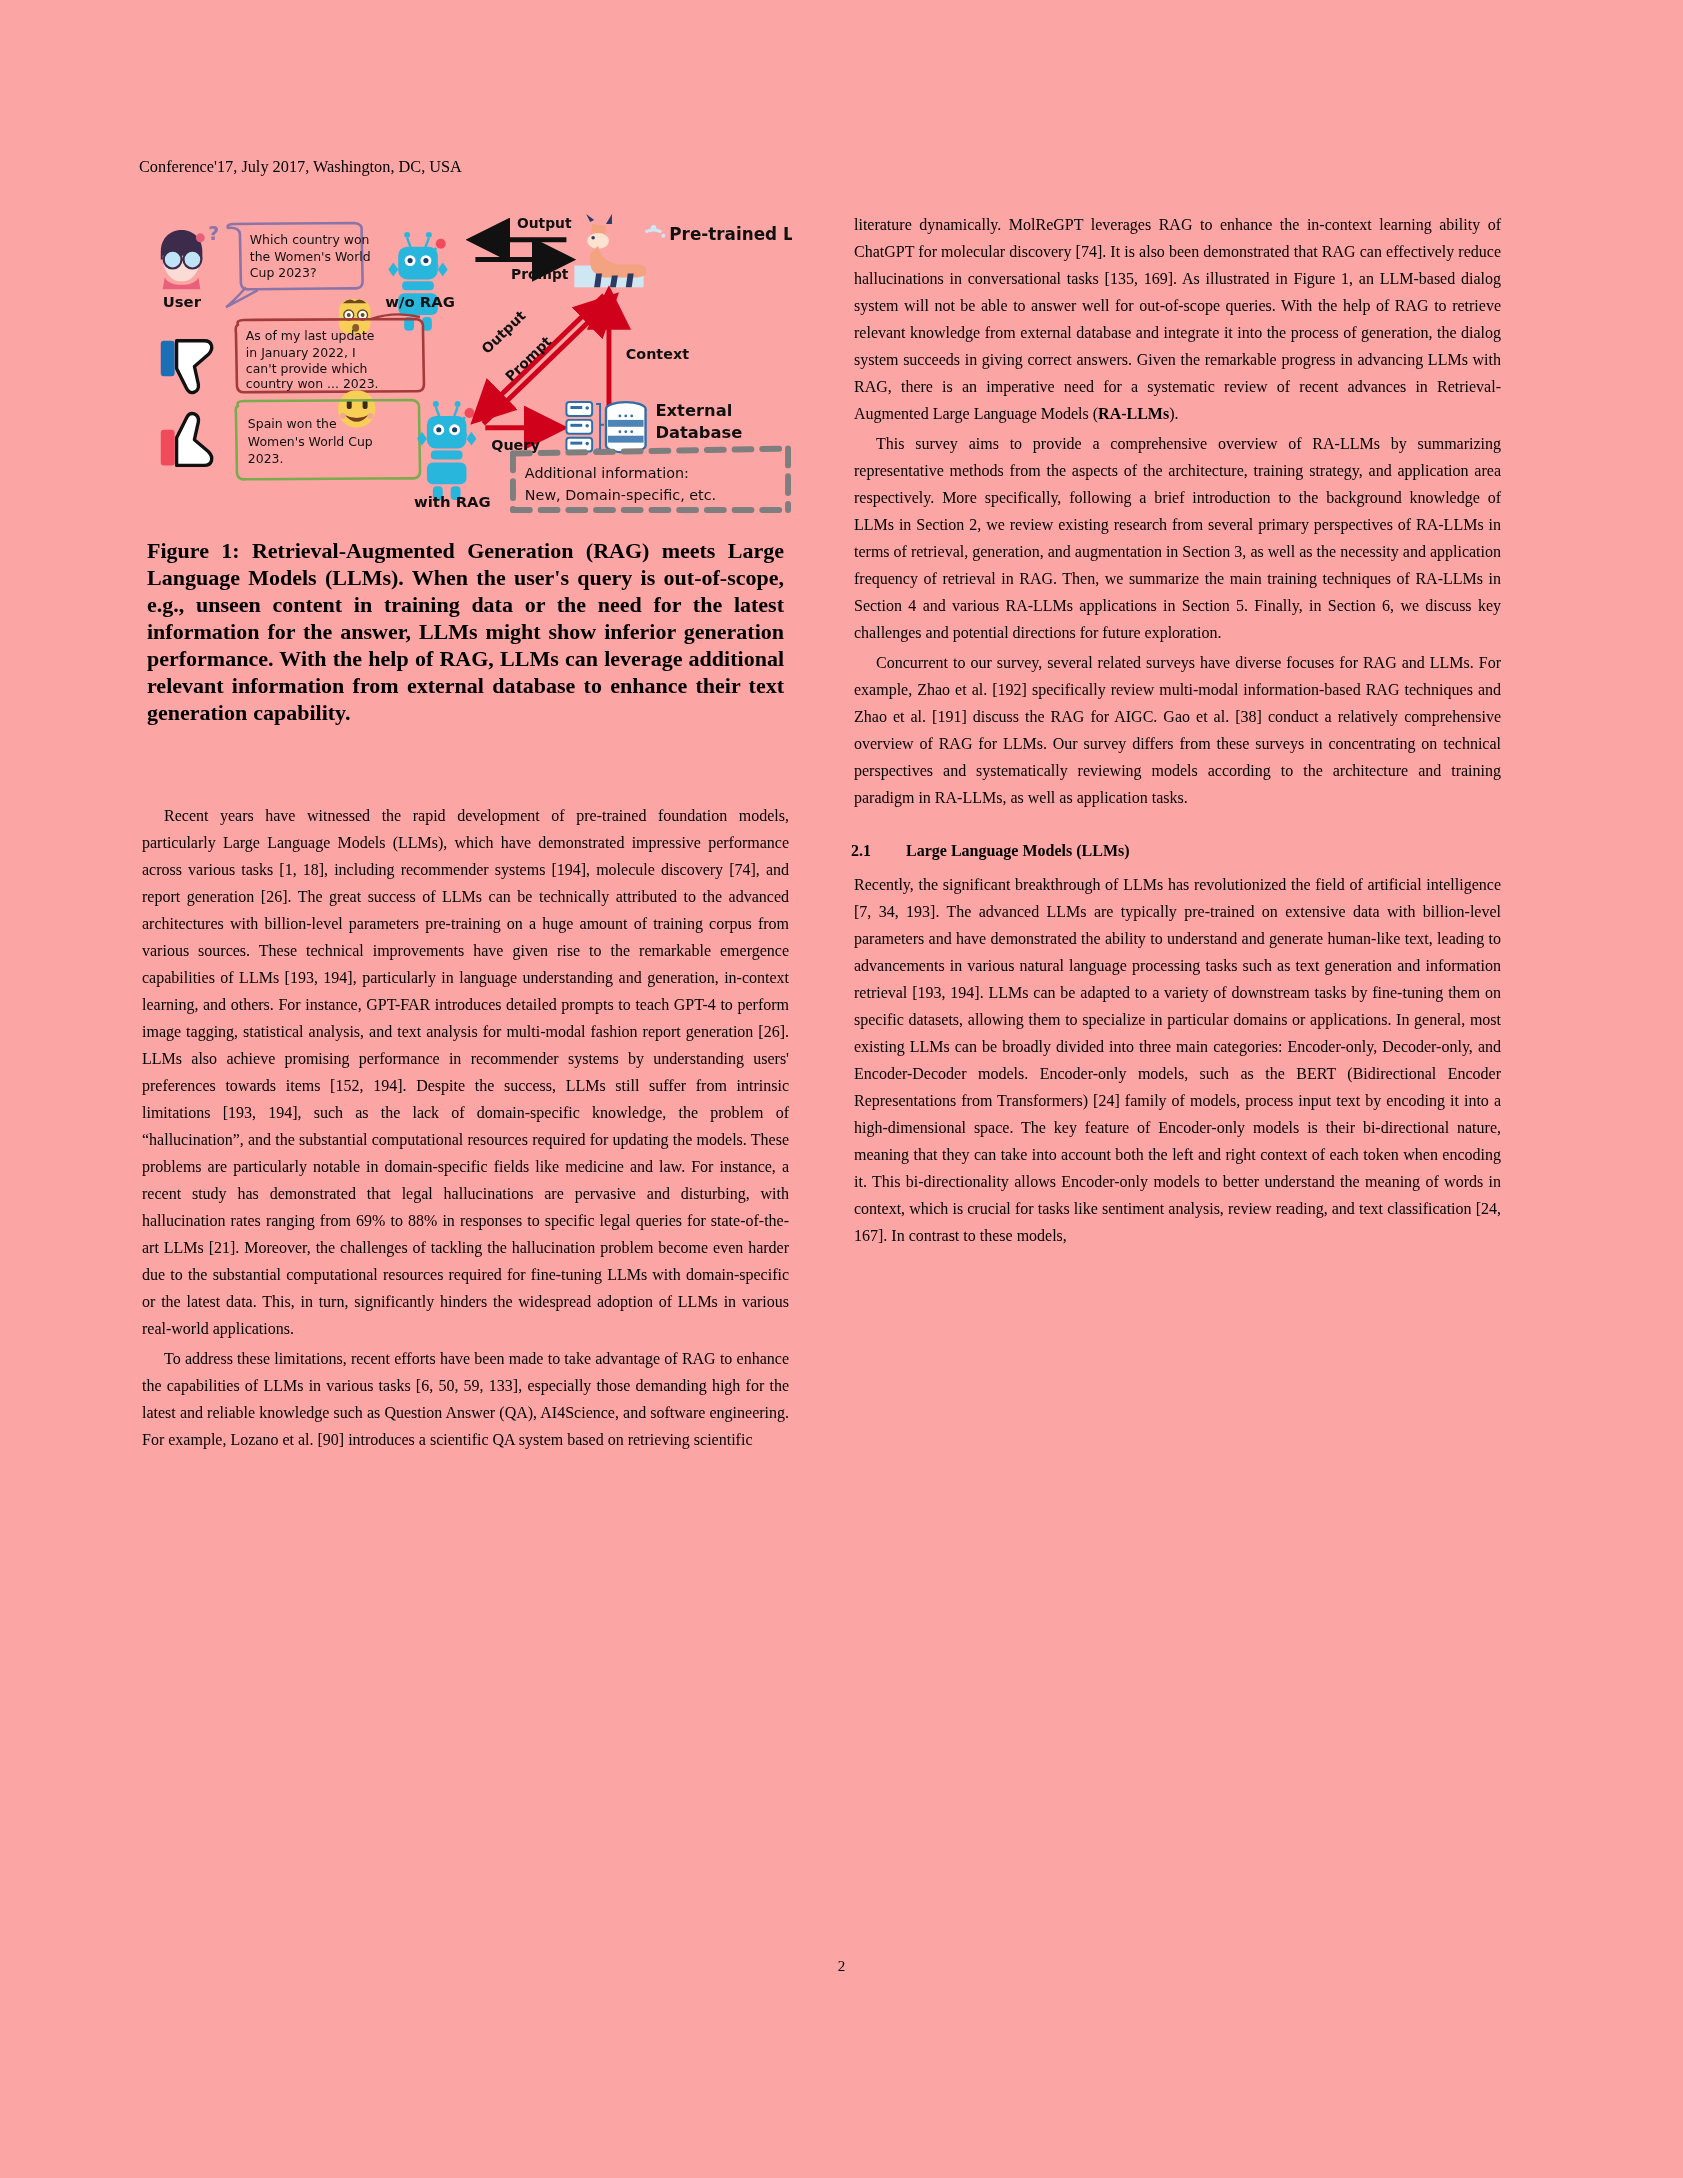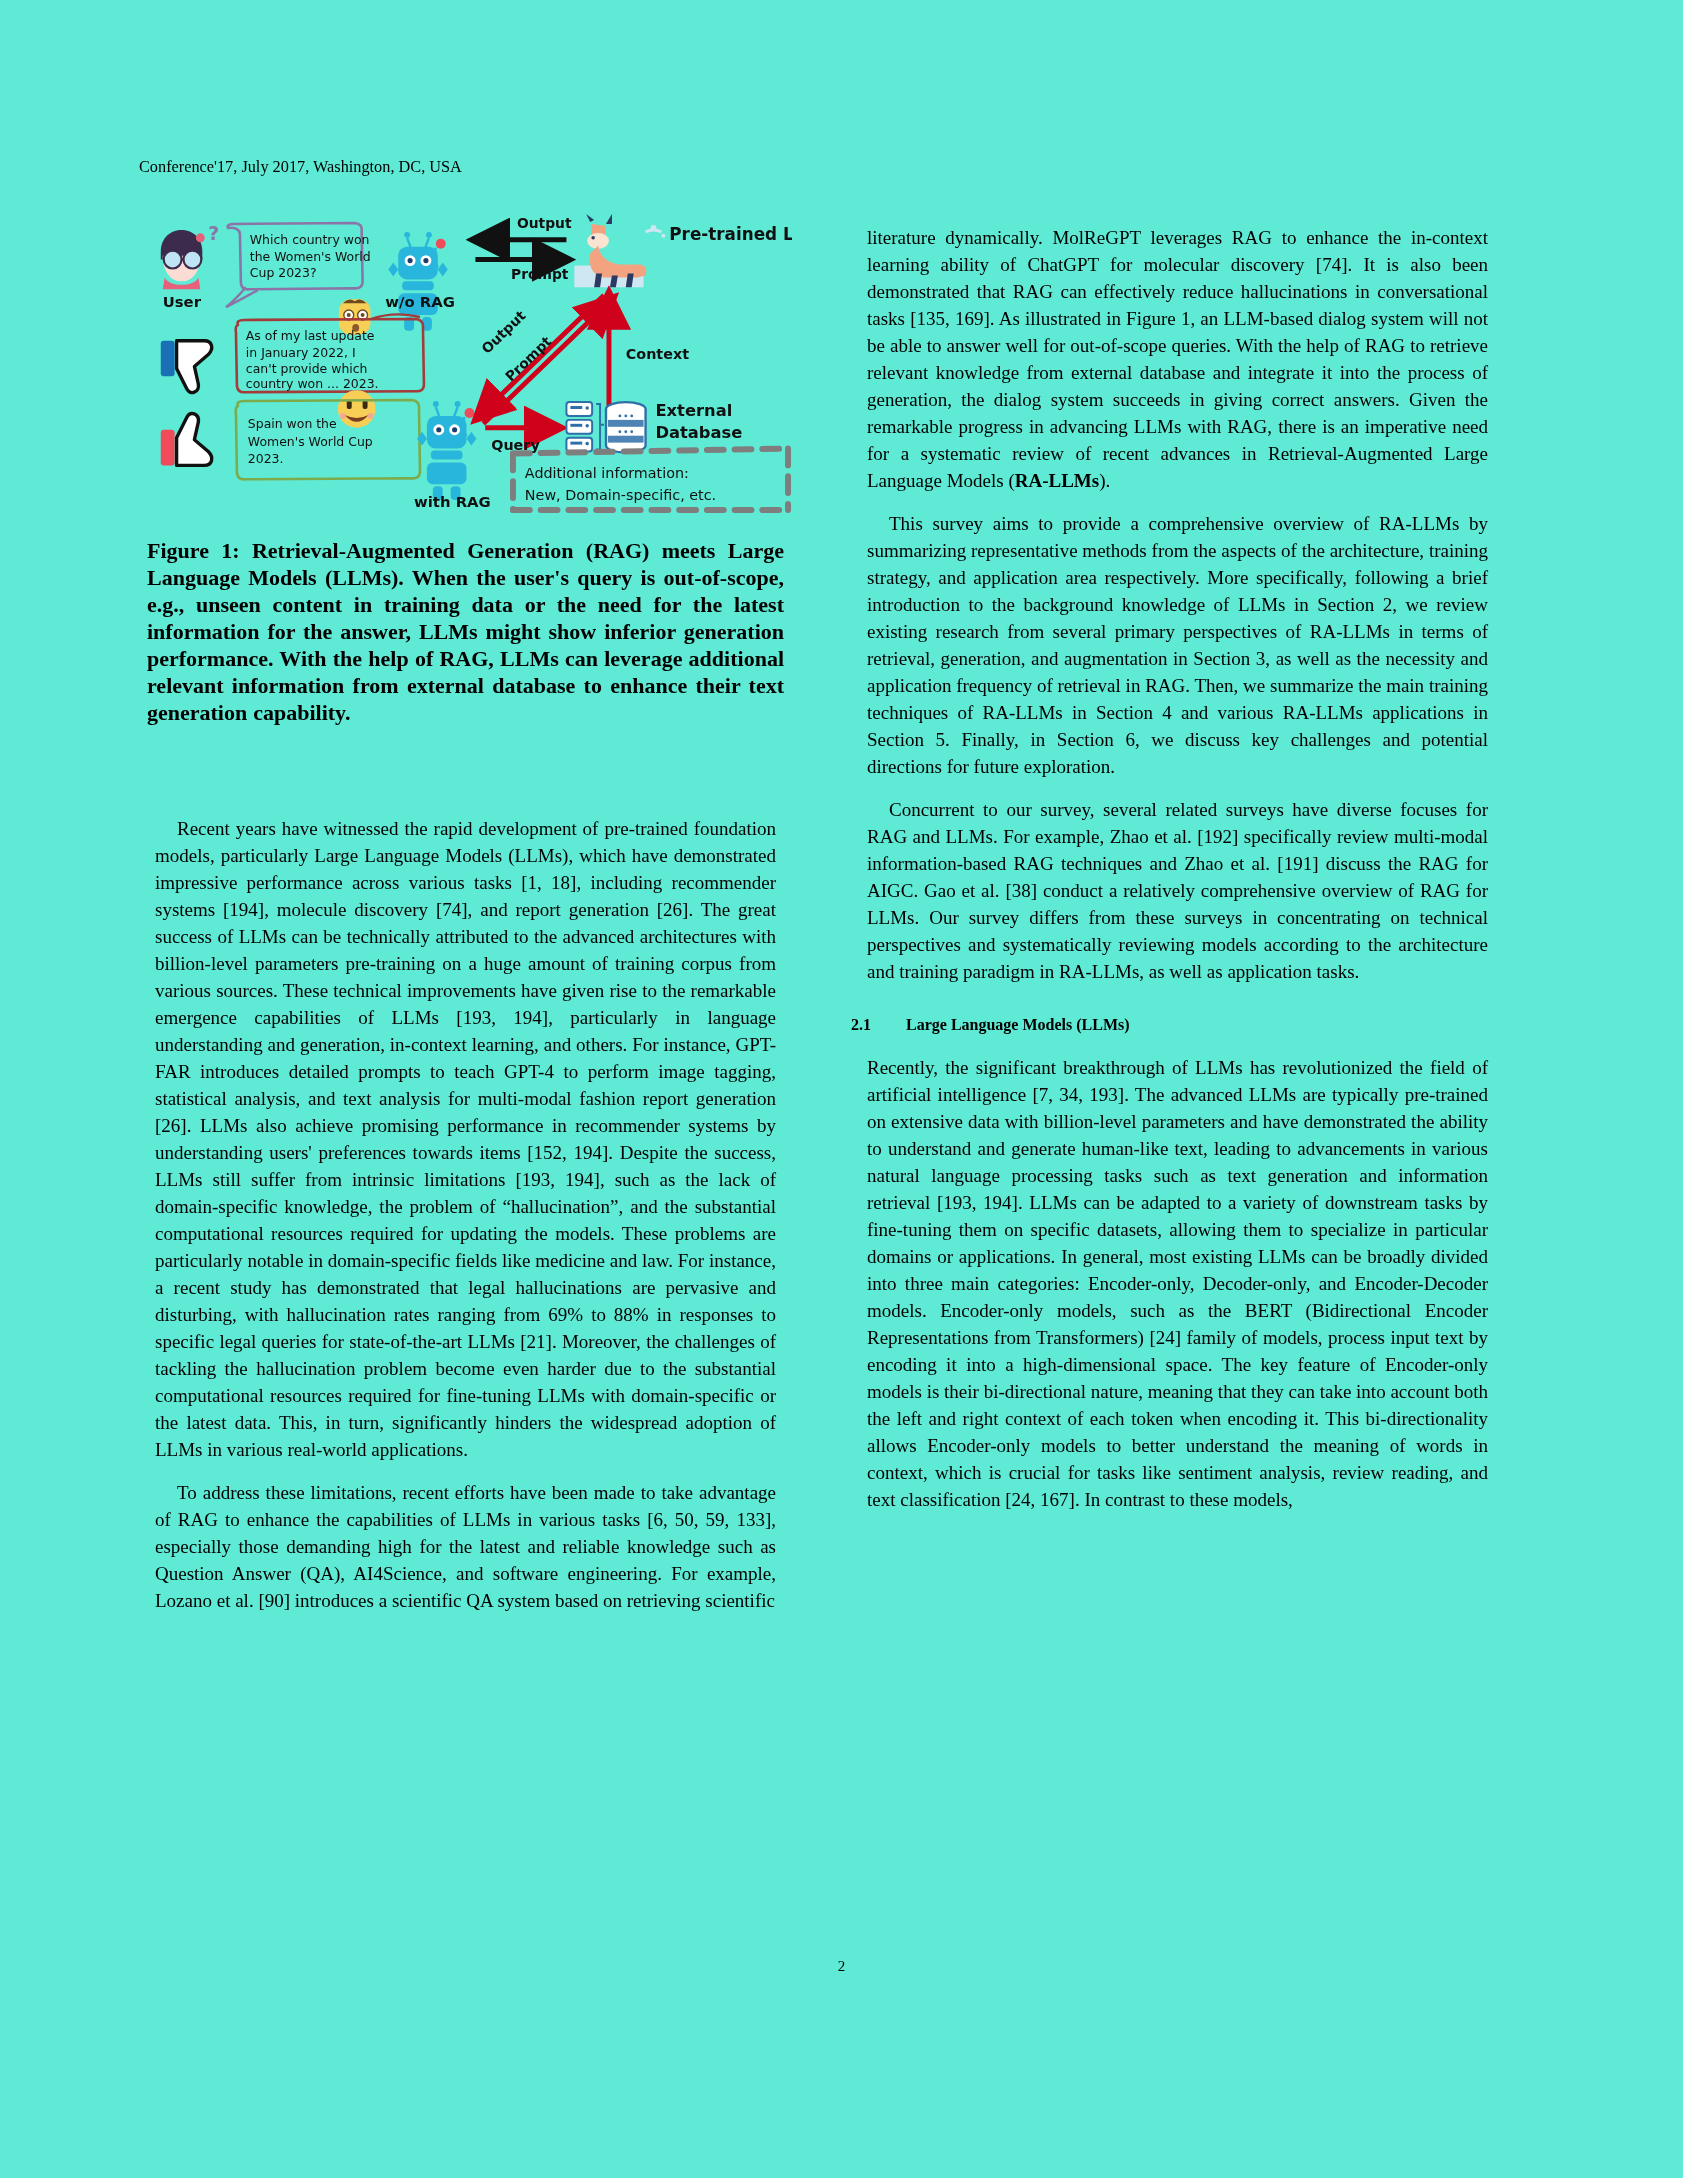--- a/index.html
+++ b/index.html
@@ -13,21 +13,21 @@
     font-family: "Liberation Serif", "DejaVu Serif", serif;
     color: #000000;
     position: relative;
     overflow: hidden;
   }
   .page {
     position: absolute;
     left: 0; top: 0;
     width: 1683px;
     height: 2178px;
-    background: #5eead4;
+    background: #fca5a5;
   }
 
   
   .runhead {
     position: absolute;
     top: 156px;
     left: 139px;
     width: 1406px;
     height: 22px;
     font-size: 16.3px;
@@ -45,22 +45,22 @@
   
   .col {
     position: absolute;
     top: 208px;
     width: 653px;
   }
   .col-left  { left: 139px; }
   .col-right { left: 851px; }
 
   p.body {
-    margin: 16px;
-    font-size: 19px;
+    margin: 3px;
+    font-size: 16px;
     line-height: 27px;
     text-align: justify;
     text-indent: 22px;
     -webkit-hyphens: none;
     hyphens: none;
   }
   p.body.noindent { text-indent: 0; }
 
   
   .figure-box {

